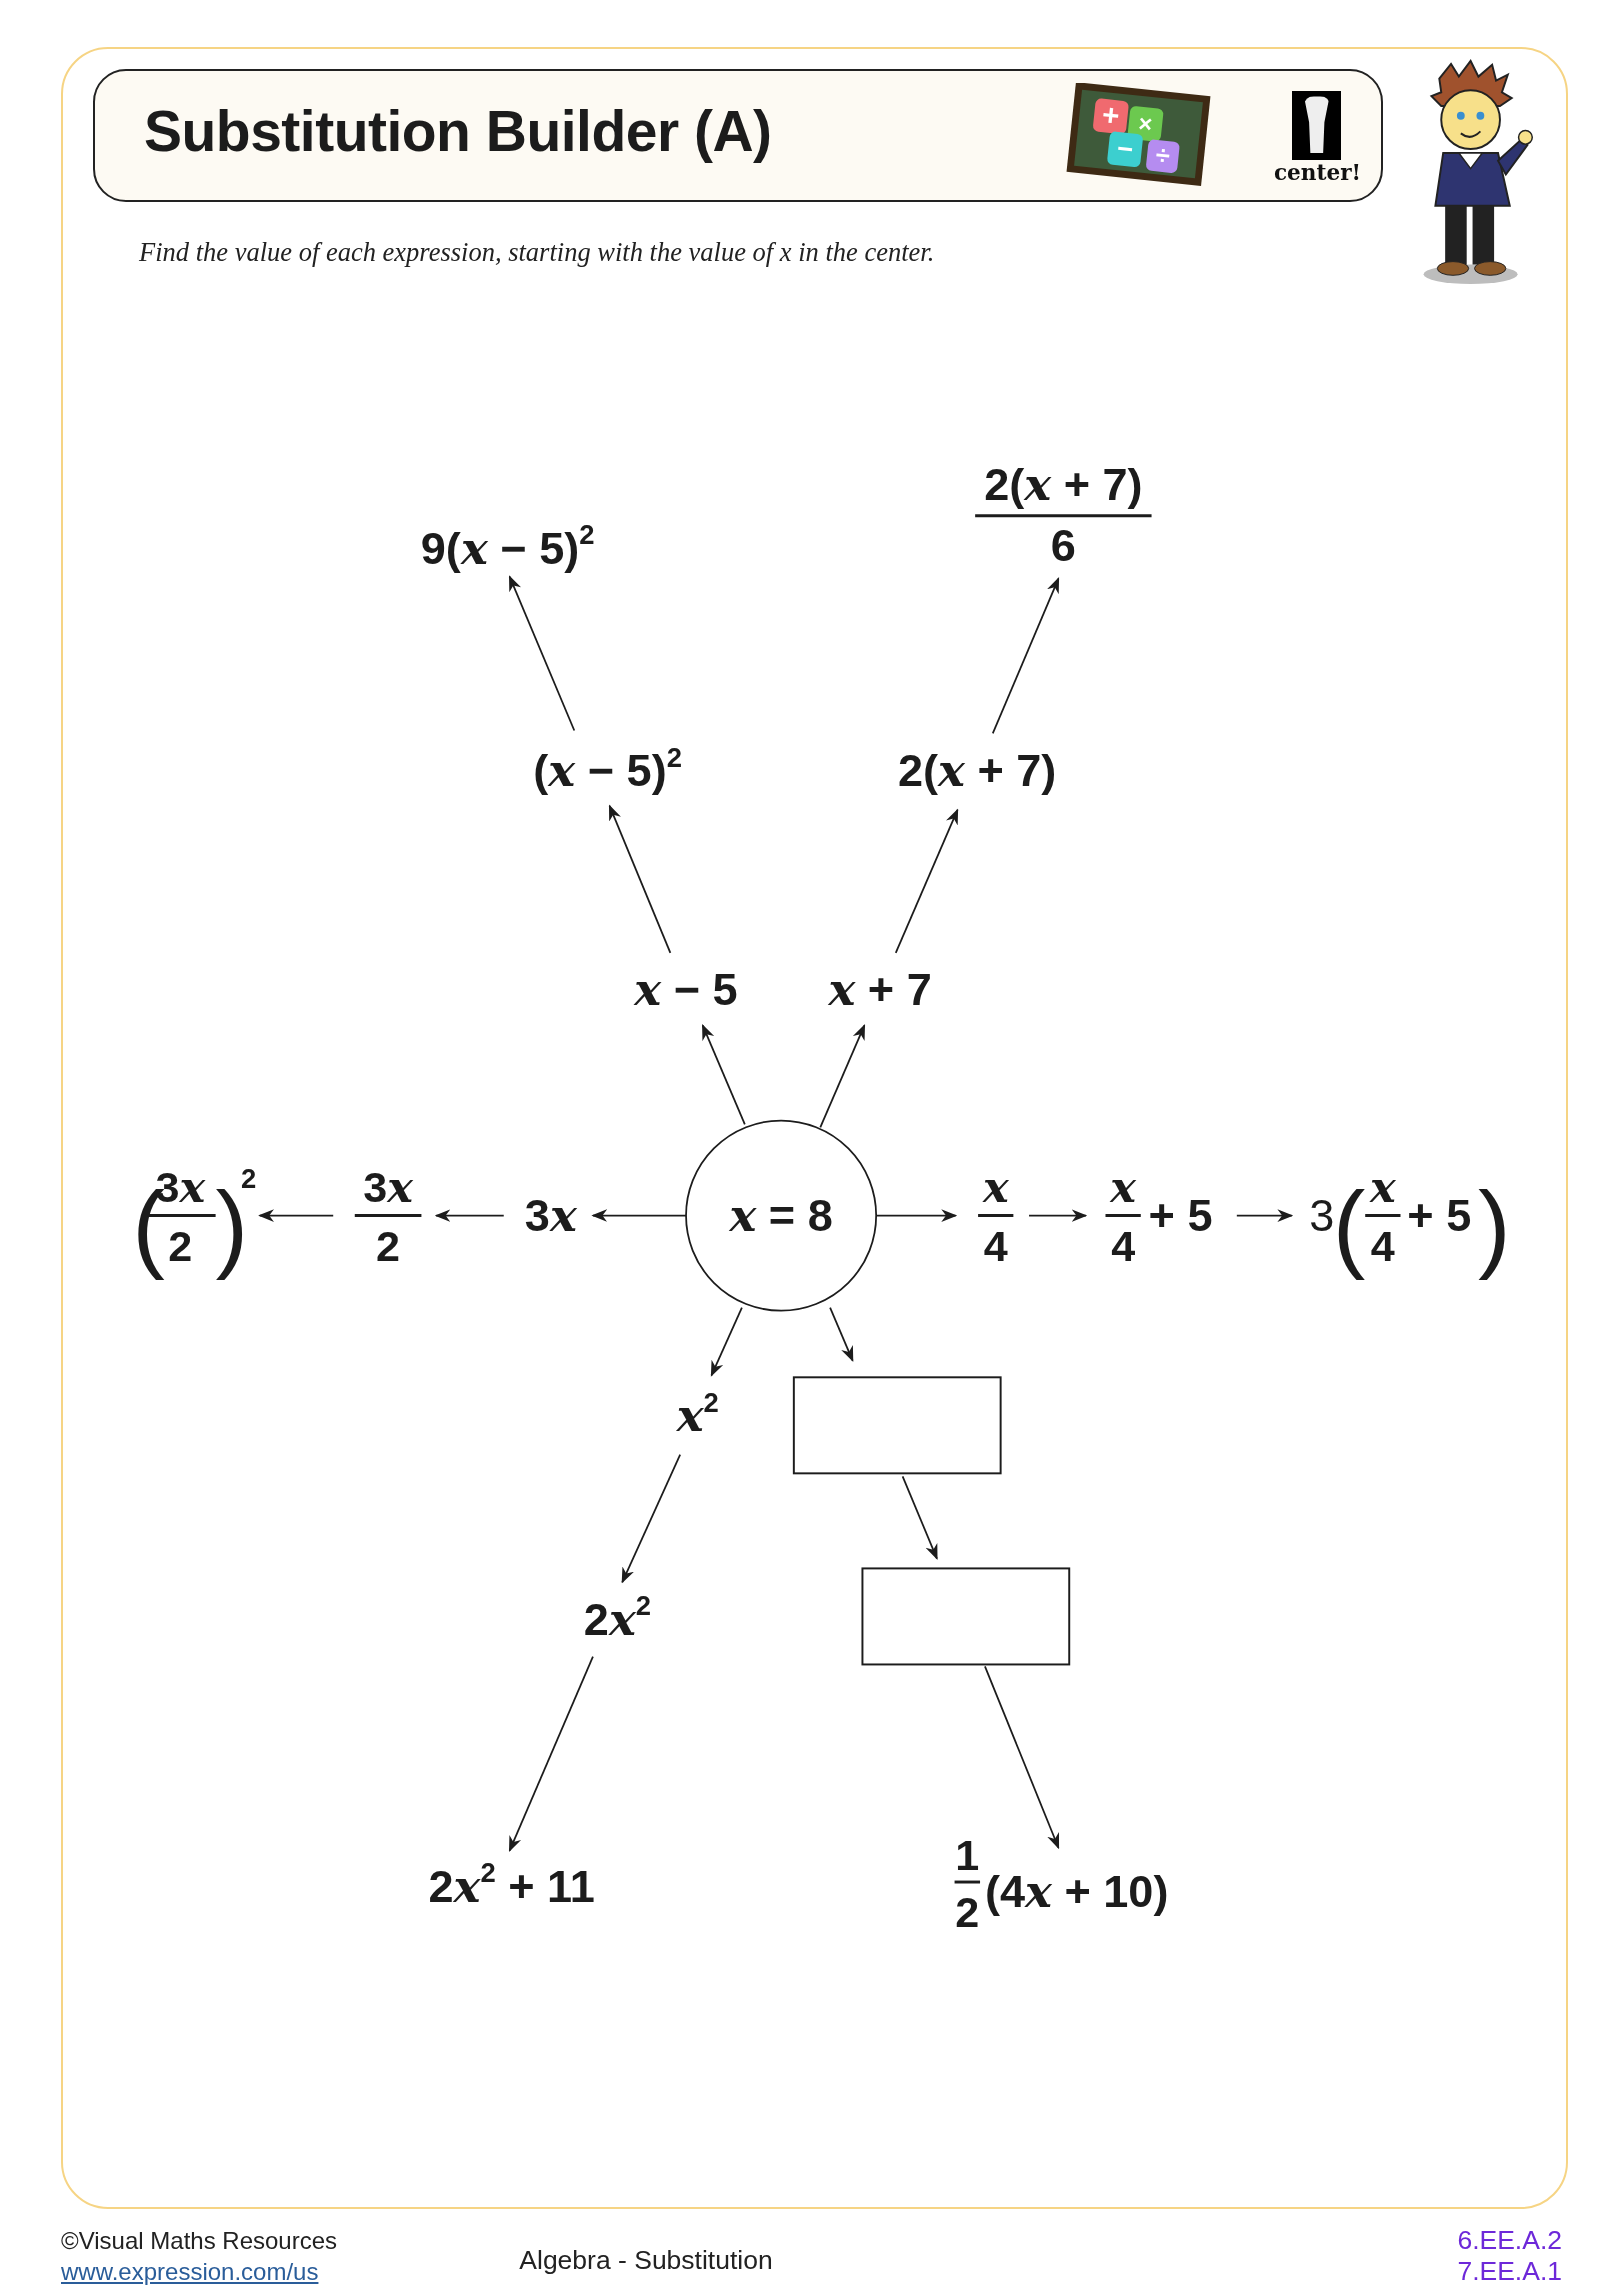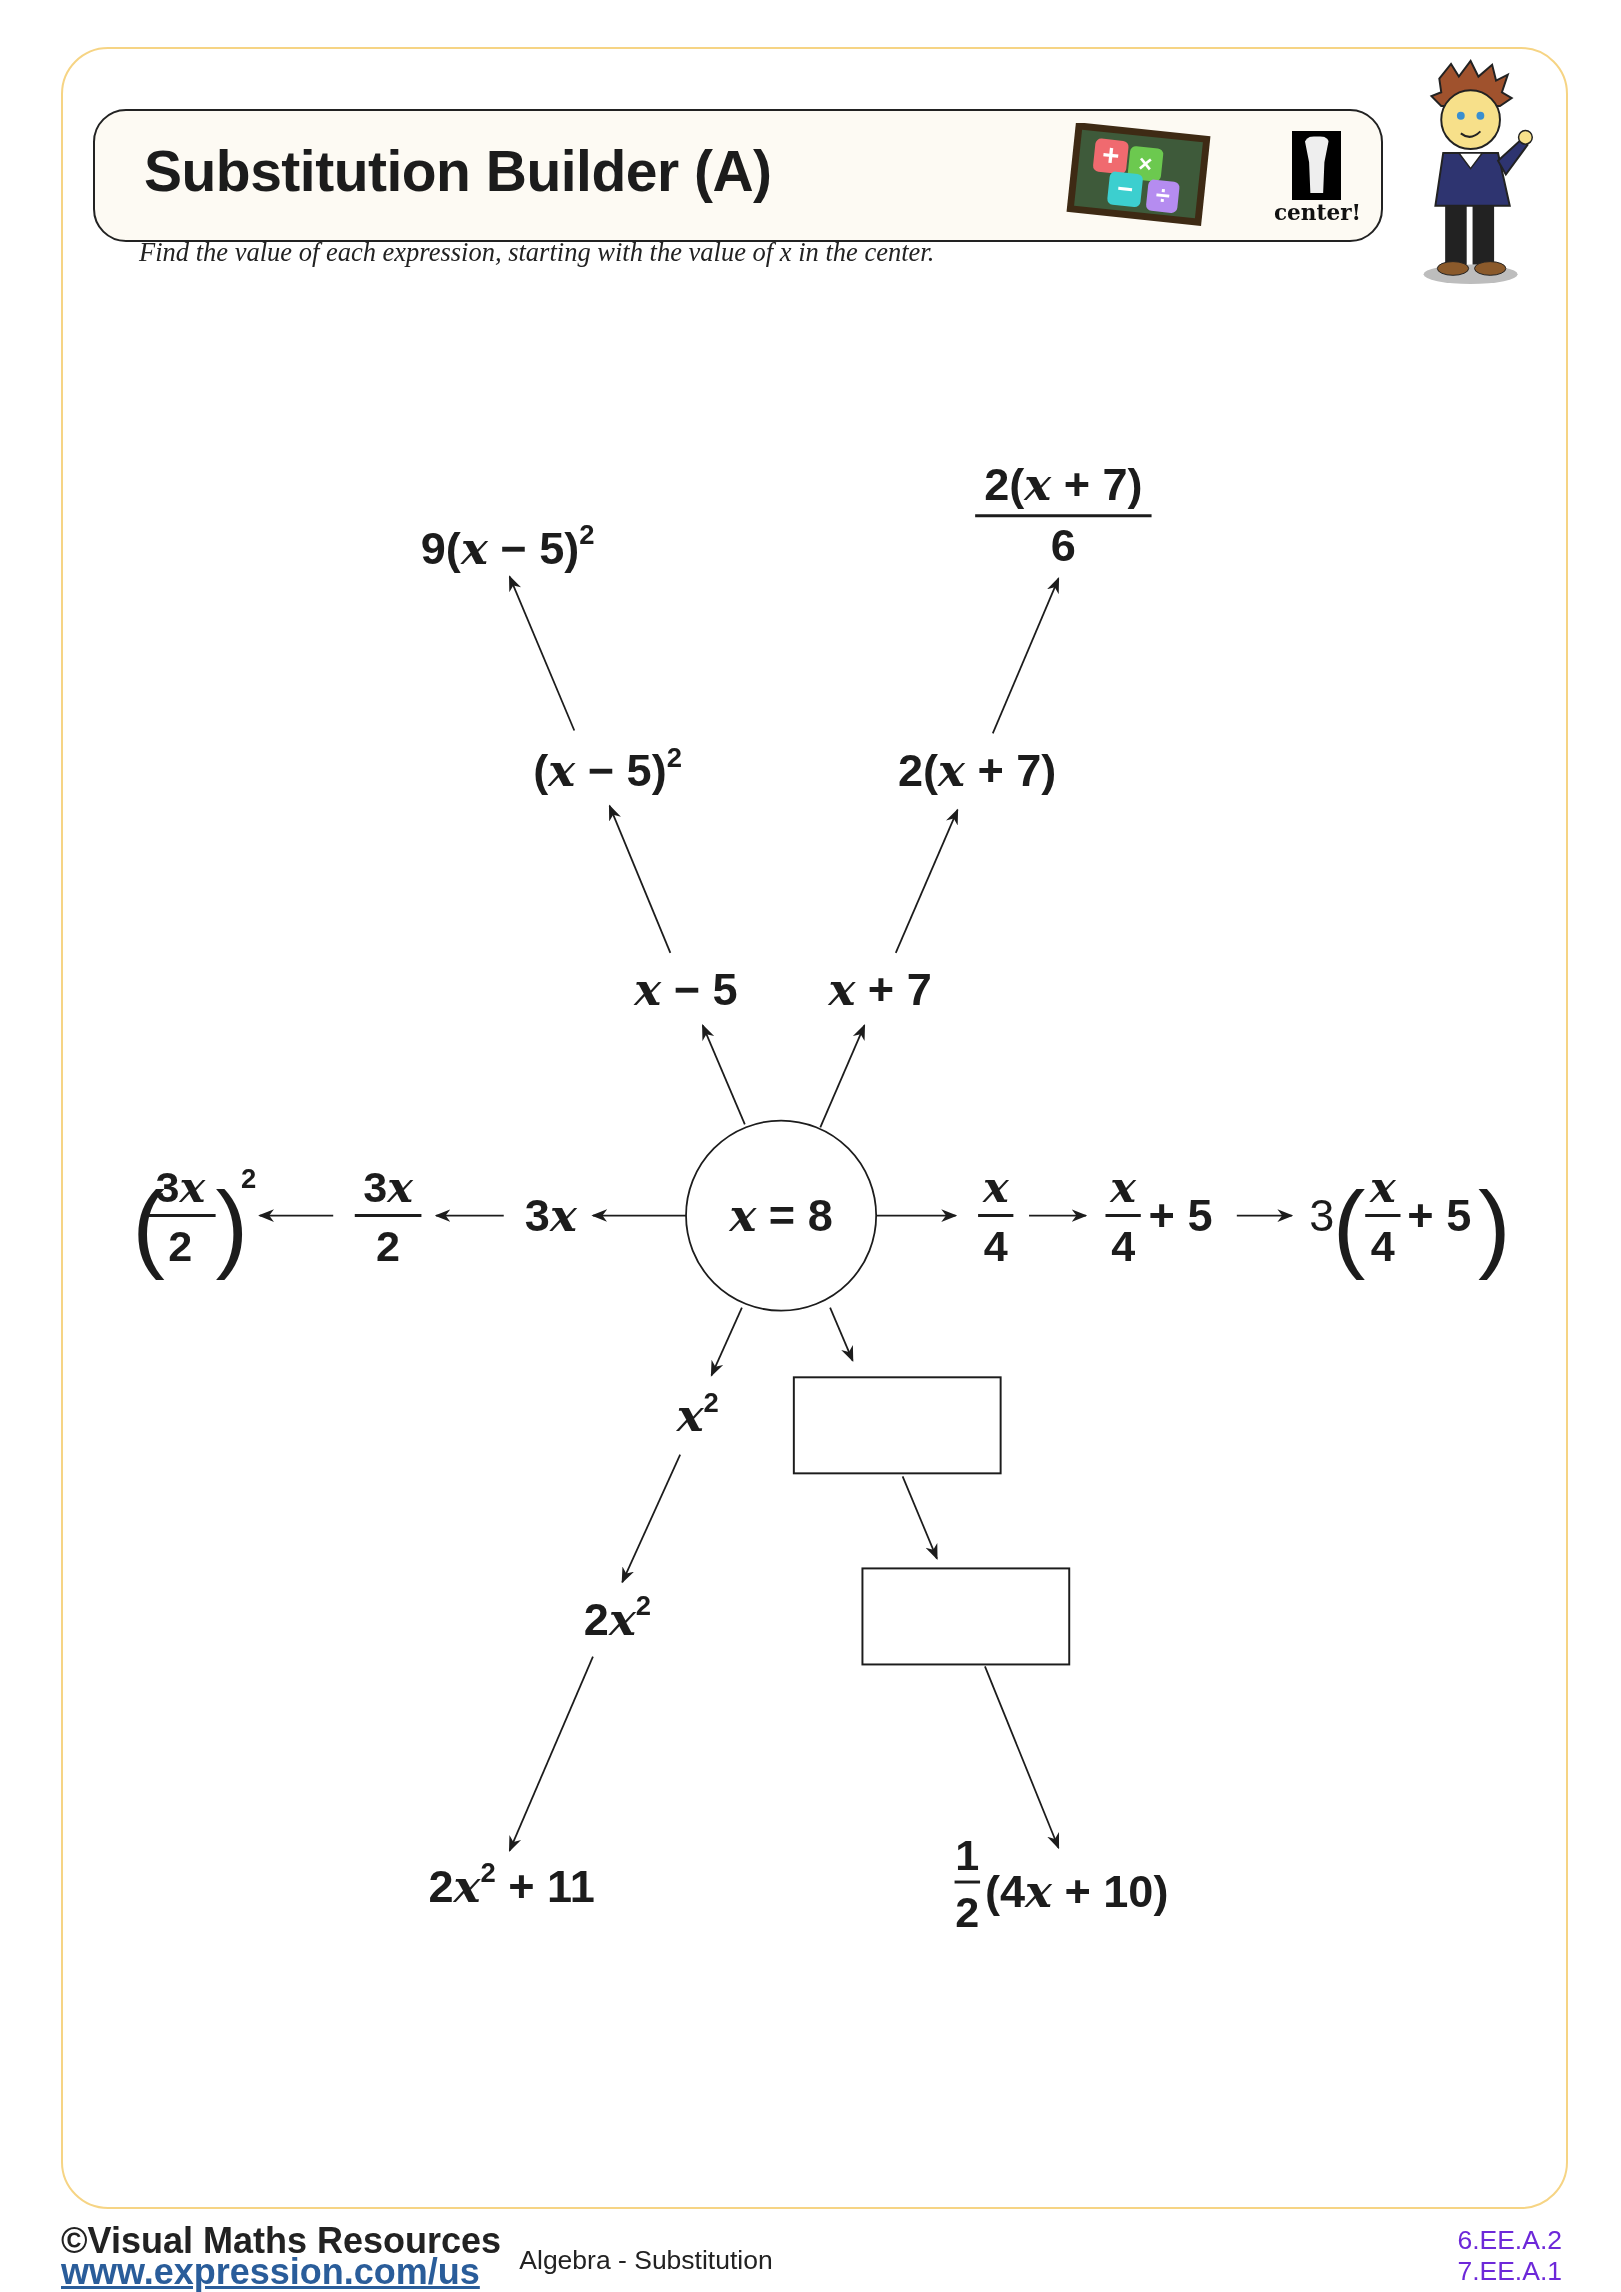--- a/index.html
+++ b/index.html
@@ -1,28 +1,28 @@
 <!DOCTYPE html>
 <html><head>
 <meta charset="utf-8">
 <style>
   html,body{margin:0;padding:0;background:#ffffff;}
   body{width:1621px;height:2293px;position:relative;overflow:hidden;font-family:"Liberation Sans",sans-serif;color:#1a1a1a;}
   .page-border{position:absolute;left:61px;top:47px;width:1507px;height:2162px;border:2.9px solid #f6d484;border-radius:47px;box-sizing:border-box;}
-  .header-box{position:absolute;left:93px;top:69px;width:1290px;height:133px;background:#fdfaf3;border:2px solid #222;border-radius:33px;box-sizing:border-box;margin-top:40px;}
+  .header-box{position:absolute;left:93px;top:69px;width:1290px;height:133px;background:#fdfaf3;border:2px solid #222;border-radius:33px;box-sizing:border-box;}
   .title{position:absolute;left:49px;top:27.4px;font-size:57px;font-weight:bold;letter-spacing:-0.5px;color:#1c1c1c;}
   .chalkboard{position:absolute;left:970px;top:11.8px;width:147px;height:103px;}
   .logo{position:absolute;left:1166px;top:19.6px;width:108px;height:98px;}
   .logo-box{position:absolute;left:31px;top:0;width:49px;height:69px;background:#000;}
   .logo-drum{position:absolute;left:43px;top:5.9px;width:25.5px;height:57px;background:#eee;border-radius:9.8px 9.8px 5.9px 5.9px;clip-path:polygon(0 0,100% 0,80% 45%,75% 100%,25% 100%,20% 45%);}
   .logo-text{position:absolute;left:0;top:69px;width:113px;text-align:center;font-family:"DejaVu Serif",serif;font-weight:bold;font-size:21.6px;color:#111;}
   .mascot{position:absolute;left:1402px;top:59px;width:147px;height:230px;}
   .instructions{position:absolute;left:139px;top:237px;font-family:Liberation Serif, serif;font-style:italic;font-size:26.5px;color:#222;}
   .diagram{position:absolute;left:0;top:0;width:1621px;height:2293px;}
-  .footer-left{position:absolute;left:61px;top:2225px;font-size:36px;color:#222;line-height:31px;font-weight:bold;}
+  .footer-left{position:absolute;left:61px;top:2225px;font-size:24px;color:#222;line-height:31px;}
   .footer-link{color:#2a5d9a;text-decoration:underline;}
   .footer-center{position:absolute;left:0;width:1292px;top:2245px;text-align:center;font-size:26.5px;color:#222;}
   .footer-right{position:absolute;right:59px;top:2225px;text-align:right;font-size:26.5px;color:#6d28d9;line-height:31px;}
   svg text{font-family:"Liberation Sans",sans-serif;font-weight:bold;fill:#1c1c1c;}
   svg .xv{font-family:"DejaVu Serif",serif;font-style:italic;font-weight:bold;}
 </style>
 </head>
 <body>
 
 <div class="page-border"></div>

